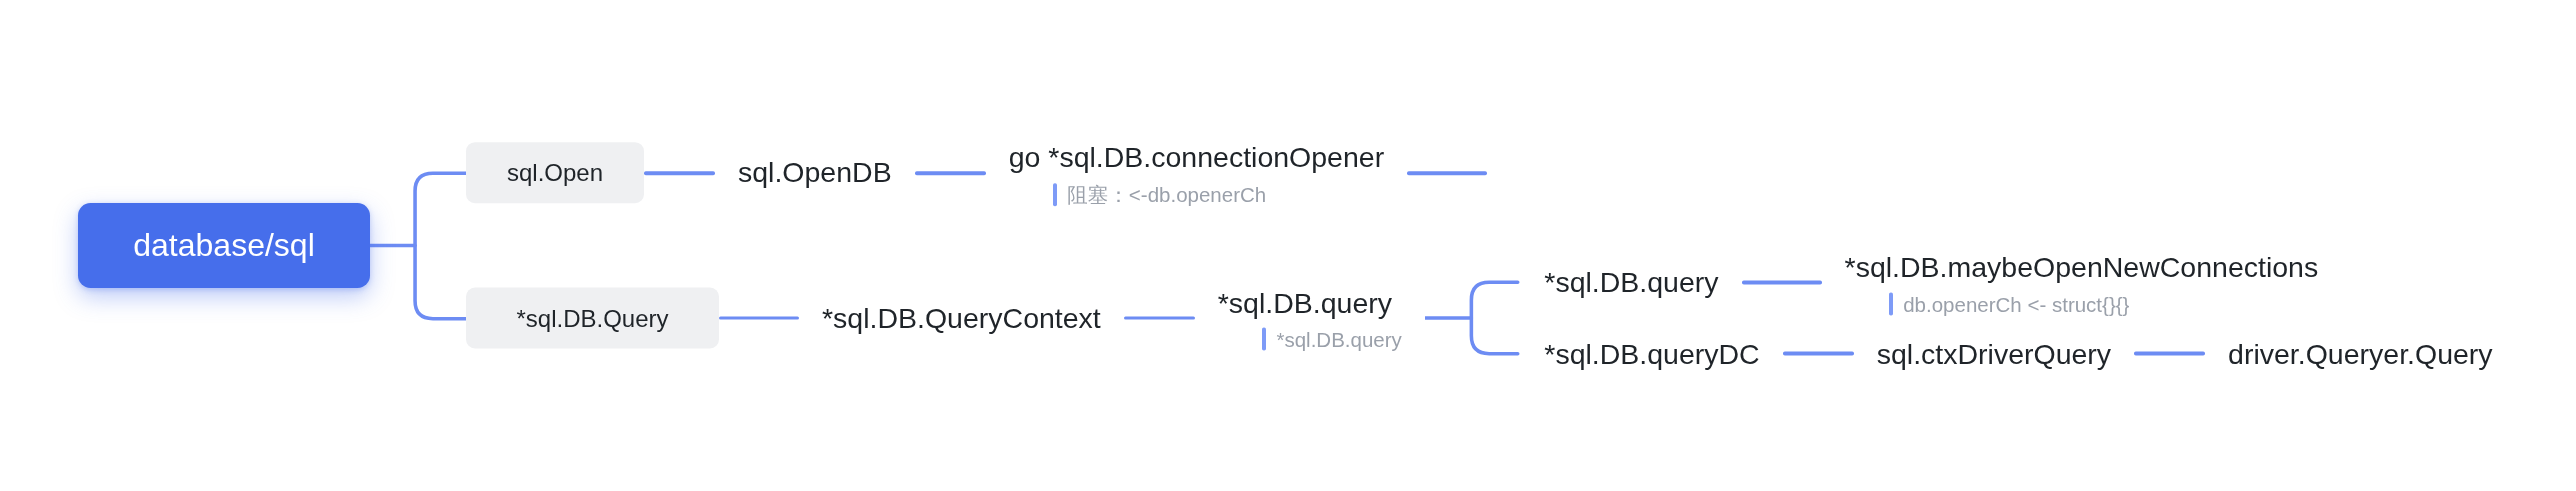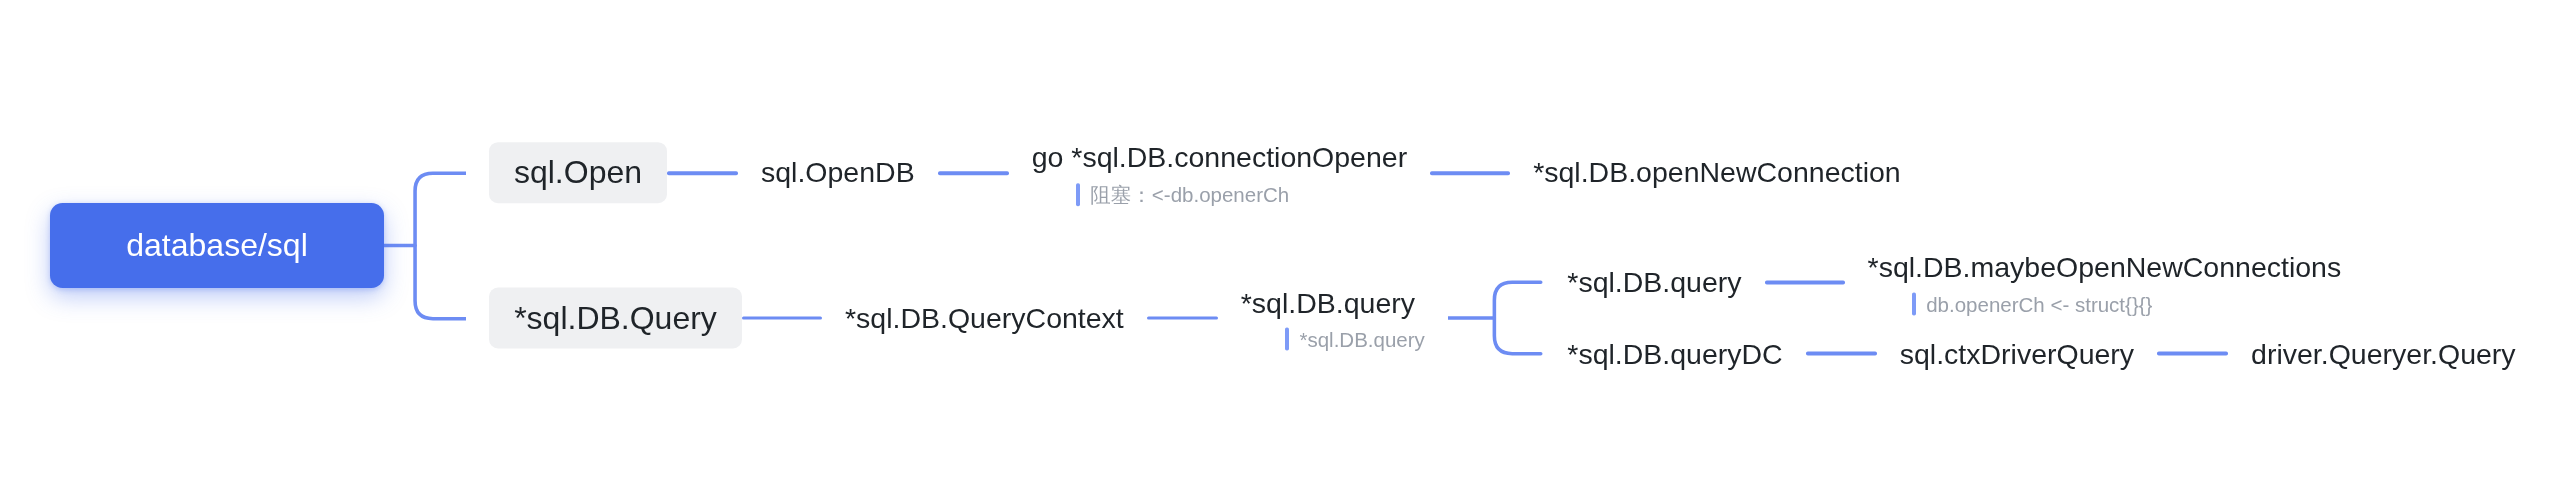--- a/index.html
+++ b/index.html
@@ -26,23 +26,22 @@
     position:absolute;
     display:flex;align-items:center;
     transform:translateY(-50%);
     white-space:nowrap;
   }
   .boxnode{
     display:flex;align-items:center;justify-content:center;
     background:var(--box-bg,#eff0f2);
     border-radius:9px;
     height:61px;
-    font-size:32px;
+    font-size:24px;
     color:var(--node-text,#1f2429);
-    margin-left:23px;
   }
   .textnode{
     display:flex;flex-direction:column;align-items:flex-start;
     padding:0 23px;
     font-size:28.5px;
     color:var(--node-text,#1f2429);
   }
   .textnode .title{line-height:39px;}
   .annotation{
     display:flex;align-items:center;gap:10.7px;
@@ -78,44 +77,41 @@
 </head>
 <body>
 
 <div class="canvas" style="--root-bg: #466eeb; --root-text: #ffffff; --box-bg: #eff0f2; --node-text: #1f2429; --line: #6d8cf3; --ann-bar: #7e9bf7; --ann-text: #9aa0aa;">
 
   <svg class="rootfork" style="left:365px;top:134px" width="101" height="232" viewBox="0 0 113 260">
     <path d="M0 125 H56"></path>
     <path d="M113 44 H76 Q56 44 56 64 V187 Q56 207 76 207 H113"></path>
   </svg>
 
-  <div class="root-node" style="left:50px;top:203px;width:334px;height:85px">
+  <div class="root-node" style="left:78px;top:203px;width:292px;height:85px">
     <span>database/sql</span>
   </div>
 
   <div class="row" style="left:466px;top:173px">
     <div class="boxnode" style="width:178px">
       <span>sql.Open</span>
     </div>
     <div class="link" style="width:71px"></div>
     <div class="textnode">
       <span class="title">sql.OpenDB</span>
     </div>
     <div class="link" style="width:71px"></div>
     <div class="textnode">
       <span class="title">go *sql.DB.connectionOpener</span>
       <span class="annotation">
         <i class="abar"></i>
         <span class="anntext">阻塞：&lt;-db.openerCh</span>
       </span>
     </div>
     <div class="link" style="width:80px"></div>
-    <div class="textnode">
-      <span class="title">*sql.DB.openNewConnection</span>
-    </div>
   </div>
 
   <div class="row" style="left:466px;top:318px">
     <div class="boxnode" style="width:253px">
       <span>*sql.DB.Query</span>
     </div>
     <div class="link" style="width:80px"></div>
     <div class="textnode">
       <span class="title">*sql.DB.QueryContext</span>
     </div>

